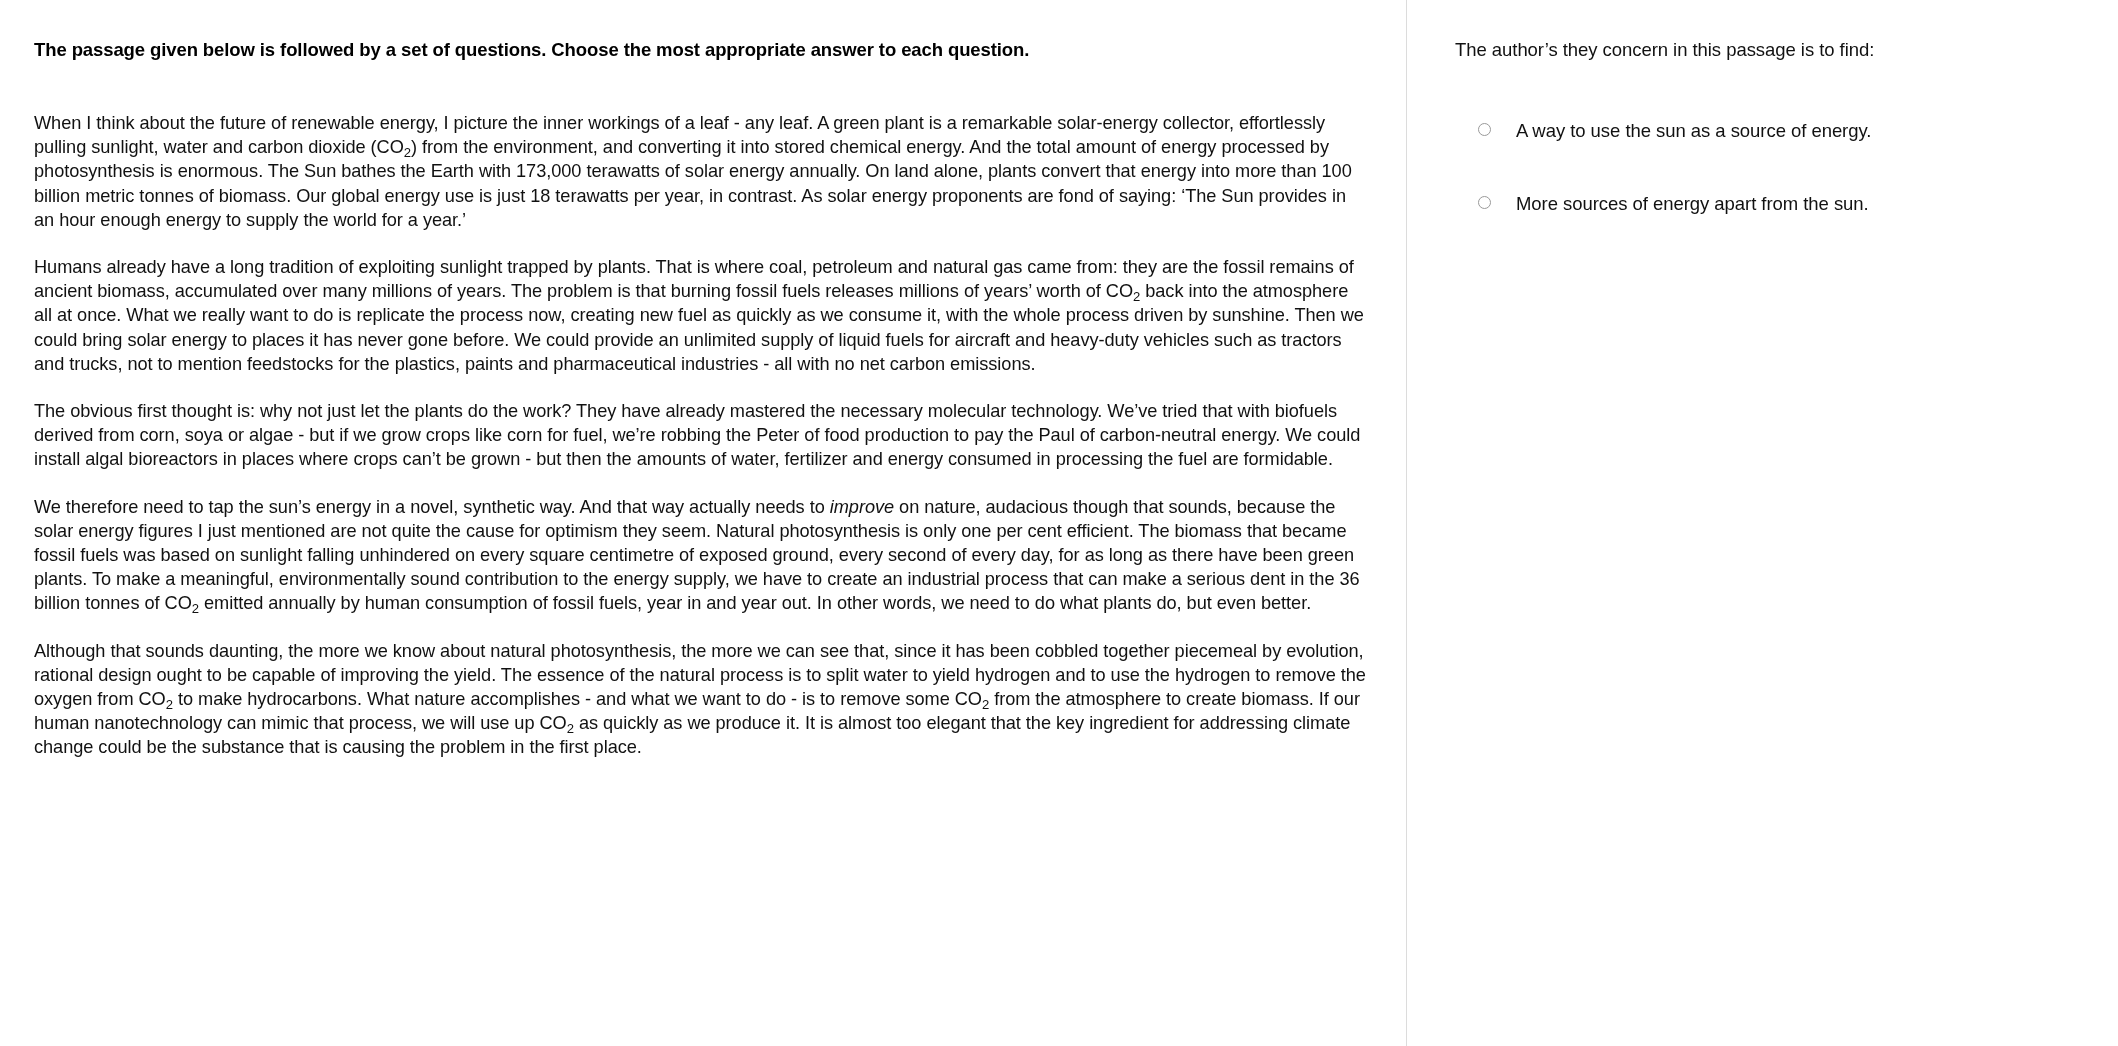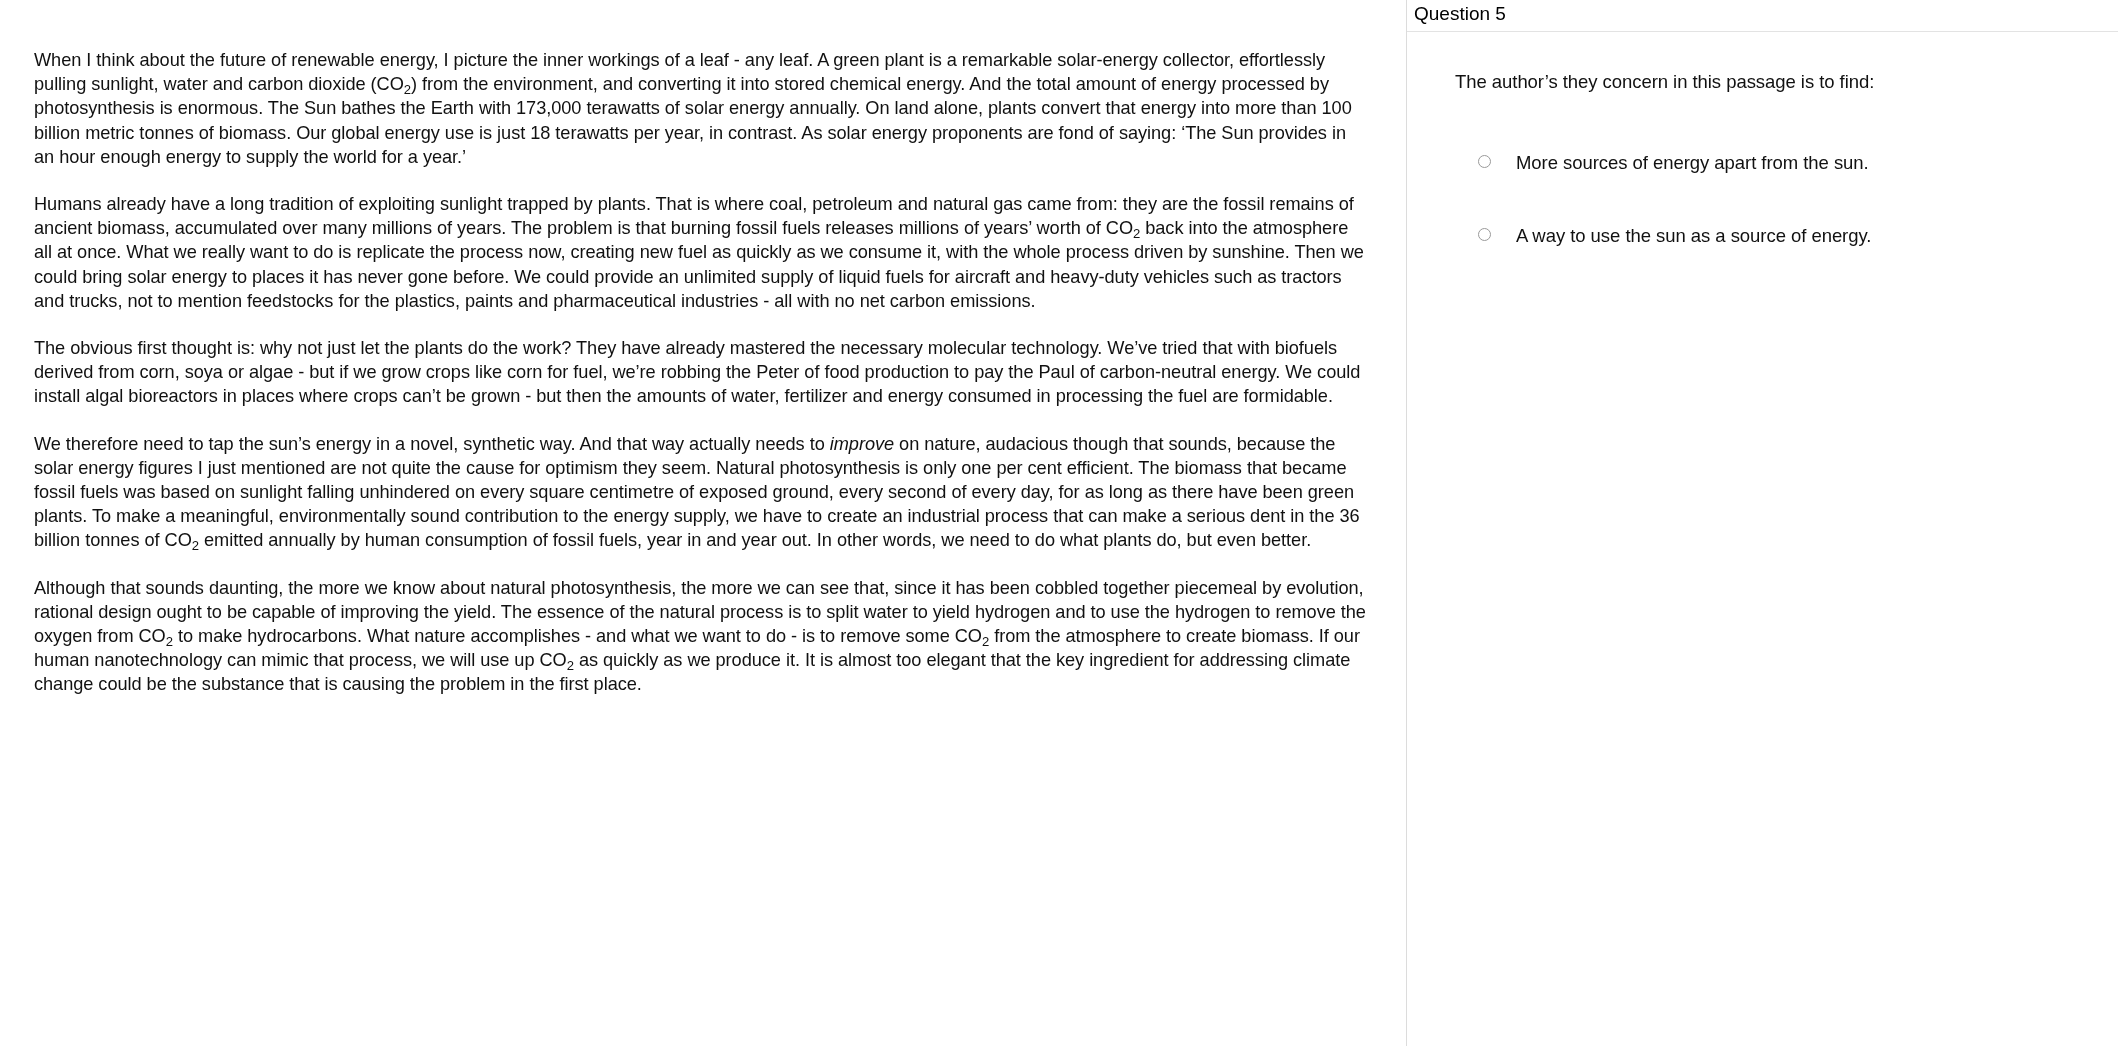--- a/index.html
+++ b/index.html
@@ -113,39 +113,39 @@
     line-height: 1.3;
     letter-spacing: -0.05px;
   }
 </style>
 </head>
 <body>
 
 <div id="root">
 
   <section class="passage-pane">
+    <div class="passage-instruction">The passage given below is followed by a set of questions. Choose the most appropriate answer to each question.</div>
     <div class="passage-body">
         <p><span>When I think about the future of renewable energy, I picture the inner workings of a leaf - any leaf. A green plant is a remarkable solar-energy collector, effortlessly pulling sunlight, water and carbon dioxide (CO</span><sub>2</sub><span>) from the environment, and converting it into stored chemical energy. And the total amount of energy processed by photosynthesis is enormous. The Sun bathes the Earth with 173,000 terawatts of solar energy annually. On land alone, plants convert that energy into more than 100 billion metric tonnes of biomass. Our global energy use is just 18 terawatts per year, in contrast. As solar energy proponents are fond of saying: ‘The Sun provides in an hour enough energy to supply the world for a year.’</span></p>
         <p><span>Humans already have a long tradition of exploiting sunlight trapped by plants. That is where coal, petroleum and natural gas came from: they are the fossil remains of ancient biomass, accumulated over many millions of years. The problem is that burning fossil fuels releases millions of years’ worth of CO</span><sub>2</sub><span> back into the atmosphere all at once. What we really want to do is replicate the process now, creating new fuel as quickly as we consume it, with the whole process driven by sunshine. Then we could bring solar energy to places it has never gone before. We could provide an unlimited supply of liquid fuels for aircraft and heavy-duty vehicles such as tractors and trucks, not to mention feedstocks for the plastics, paints and pharmaceutical industries - all with no net carbon emissions.</span></p>
         <p><span>The obvious first thought is: why not just let the plants do the work? They have already mastered the necessary molecular technology. We’ve tried that with biofuels derived from corn, soya or algae - but if we grow crops like corn for fuel, we’re robbing the Peter of food production to pay the Paul of carbon-neutral energy. We could install algal bioreactors in places where crops can’t be grown - but then the amounts of water, fertilizer and energy consumed in processing the fuel are formidable.</span></p>
         <p><span>We therefore need to tap the sun’s energy in a novel, synthetic way. And that way actually needs to </span><i>improve</i><span> on nature, audacious though that sounds, because the solar energy figures I just mentioned are not quite the cause for optimism they seem. Natural photosynthesis is only one per cent efficient. The biomass that became fossil fuels was based on sunlight falling unhindered on every square centimetre of exposed ground, every second of every day, for as long as there have been green plants. To make a meaningful, environmentally sound contribution to the energy supply, we have to create an industrial process that can make a serious dent in the 36 billion tonnes of CO</span><sub>2</sub><span> emitted annually by human consumption of fossil fuels, year in and year out. In other words, we need to do what plants do, but even better.</span></p>
         <p><span>Although that sounds daunting, the more we know about natural photosynthesis, the more we can see that, since it has been cobbled together piecemeal by evolution, rational design ought to be capable of improving the yield. The essence of the natural process is to split water to yield hydrogen and to use the hydrogen to remove the oxygen from CO</span><sub>2</sub><span> to make hydrocarbons. What nature accomplishes - and what we want to do - is to remove some CO</span><sub>2</sub><span> from the atmosphere to create biomass. If our human nanotechnology can mimic that process, we will use up CO</span><sub>2</sub><span> as quickly as we produce it. It is almost too elegant that the key ingredient for addressing climate change could be the substance that is causing the problem in the first place.</span></p>
       </div>
   </section>
 
   <section class="question-pane">
-    <div class="question-header">Question 5</div>
     <div class="question-body">
       <p class="question-prompt">The author’s they concern in this passage is to find:</p>
       <ul class="options-list">
           <li class="option-row">
             <span class="radio-mark"></span>
-            <span class="option-label">More sources of energy apart from the sun.</span>
+            <span class="option-label">A way to use the sun as a source of energy.</span>
           </li>
           <li class="option-row">
             <span class="radio-mark"></span>
-            <span class="option-label">A way to use the sun as a source of energy.</span>
+            <span class="option-label">More sources of energy apart from the sun.</span>
           </li>
         </ul>
     </div>
   </section>
 
 </div>
 
 </body></html>

